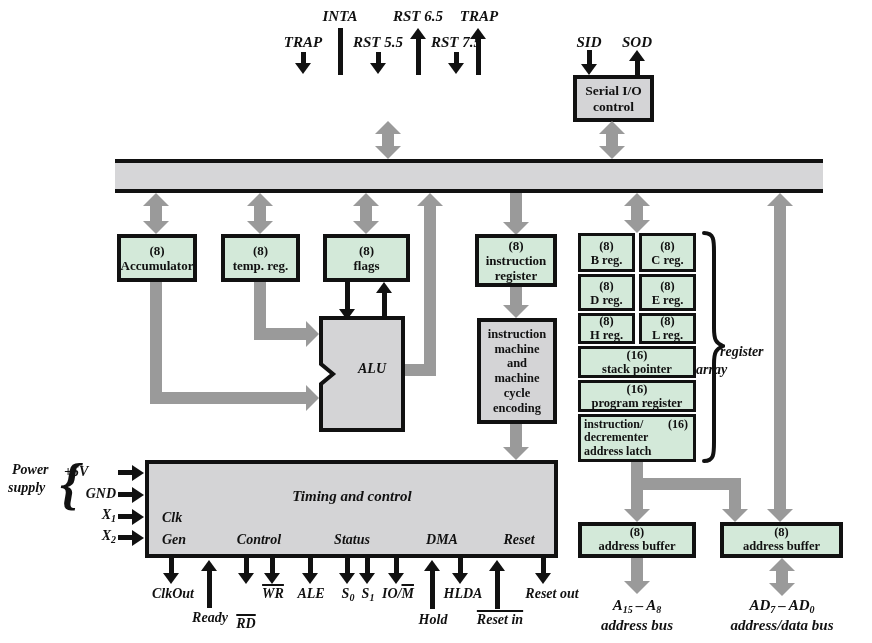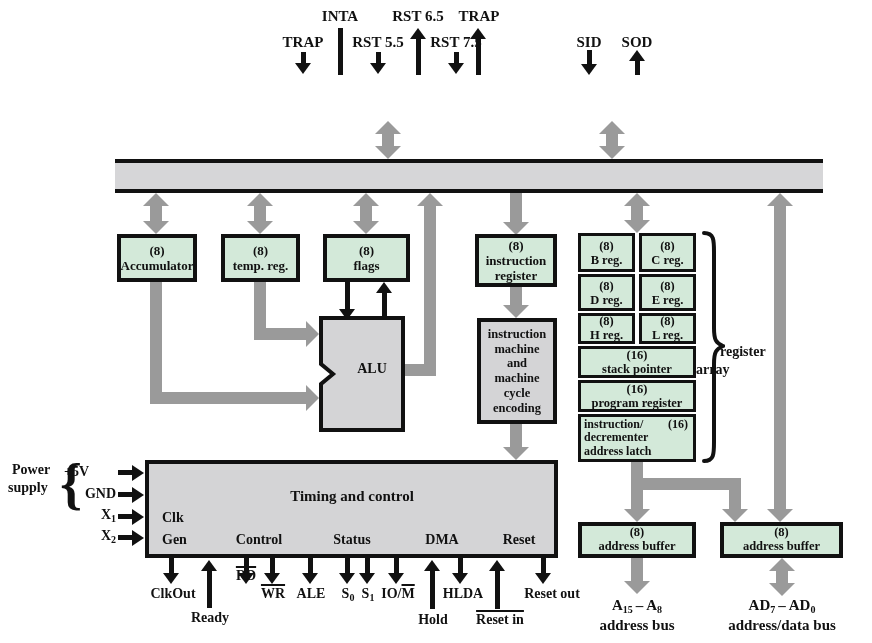--- a/index.html
+++ b/index.html
@@ -1,19 +1,19 @@
 <!DOCTYPE html>
 <html><head>
 <meta charset="utf-8">
 <style>
   html,body{margin:0;padding:0;background:#fff;}
   .canvas{position:relative;width:872px;height:643px;background:#fff;overflow:hidden;
           font-family:"Liberation Serif","DejaVu Serif",serif;font-weight:bold;color:#111;}
   .abs{position:absolute;}
-  .lbl{position:absolute;white-space:nowrap;font-weight:bold;font-size:14px;line-height:1.1;}
+  .lbl{position:absolute;white-space:nowrap;font-weight:bold;font-size:14px;line-height:1.1;font-style:italic;}
   .ctr{transform:translateX(-50%);}
   .f15{font-size:15px;} .f13{font-size:13px;}
   .ov{text-decoration:overline;text-decoration-thickness:2px;}
   .sb{font-size:10px;vertical-align:-3px;font-weight:bold;}
   .box{position:absolute;box-sizing:border-box;border:4px solid #111;display:flex;flex-direction:column;
        align-items:center;justify-content:center;text-align:center;line-height:1.16;}
   .green{background:#d3e9d9;}
   .grayf{background:#d4d4d6;}
   .cell{position:absolute;box-sizing:border-box;border:3px solid #111;background:#d3e9d9;
         display:flex;flex-direction:column;align-items:center;justify-content:center;
@@ -53,20 +53,24 @@
 
   <div class="bv hb" style="left:300.5px;top:52px;height:11px"></div>
   <div class="bv" style="left:337.5px;top:28px;height:47px"></div>
   <div class="bv hb" style="left:375.5px;top:52px;height:11px"></div>
   <div class="bv ht" style="left:415.5px;top:39px;height:36px"></div>
   <div class="bv hb" style="left:453.5px;top:52px;height:11px"></div>
   <div class="bv ht" style="left:475.5px;top:39px;height:36px"></div>
   <div class="bv hb" style="left:586.5px;top:50px;height:14px"></div>
   <div class="bv ht" style="left:634.5px;top:61px;height:14px"></div>
 
+  <div class="box grayf" style="left:573px;top:75px;width:81px;height:47px;font-size:13.5px">
+    <span>Serial I/O</span>
+    <span>control</span>
+  </div>
 
   <div class="gv ht hb" style="left:382px;top:134px;height:12px"></div>
   <div class="gv ht hb" style="left:606px;top:134px;height:12px"></div>
 
   <div class="abs" style="left:115px;top:159px;width:708px;height:34px;box-sizing:border-box;background:#d6d6d8;border-top:4px solid #111;border-bottom:4px solid #111"></div>
 
   <div class="gv ht hb" style="left:150px;top:206px;height:15px"></div>
   <div class="gv ht hb" style="left:254px;top:206px;height:15px"></div>
   <div class="gv ht hb" style="left:360px;top:206px;height:15px"></div>
   <div class="gv ht" style="left:424px;top:206px;height:170px"></div>
@@ -194,21 +198,21 @@
   <div class="bv hb" style="left:344.5px;top:558px;height:15px"></div>
   <div class="bv hb" style="left:364.5px;top:558px;height:15px"></div>
   <div class="bv hb" style="left:393.5px;top:558px;height:15px"></div>
   <div class="bv ht" style="left:429.5px;top:571px;height:38px"></div>
   <div class="bv hb" style="left:457.5px;top:558px;height:15px"></div>
   <div class="bv ht" style="left:494.5px;top:571px;height:38px"></div>
   <div class="bv hb" style="left:540.5px;top:558px;height:15px"></div>
 
   <div class="lbl ctr" style="left:173px;top:586px">ClkOut</div>
   <div class="lbl ctr" style="left:210px;top:610px">Ready</div>
-  <div class="lbl ctr ov" style="left:246px;top:568px">RD</div>
+  <div class="lbl ctr ov" style="left:246px;top:616px">RD</div>
   <div class="lbl ctr ov" style="left:273px;top:586px">WR</div>
   <div class="lbl ctr" style="left:311px;top:586px">ALE</div>
   <div class="lbl ctr" style="left:348px;top:586px"><span>S</span><span class="sb">0</span></div>
   <div class="lbl ctr" style="left:368px;top:586px"><span>S</span><span class="sb">1</span></div>
   <div class="lbl ctr" style="left:398px;top:586px"><span>IO/</span><span class="ov">M</span></div>
   <div class="lbl ctr" style="left:433px;top:612px">Hold</div>
   <div class="lbl ctr" style="left:463px;top:586px">HLDA</div>
   <div class="lbl ctr ov" style="left:500px;top:612px">Reset in</div>
   <div class="lbl ctr" style="left:552px;top:586px">Reset out</div>
 

